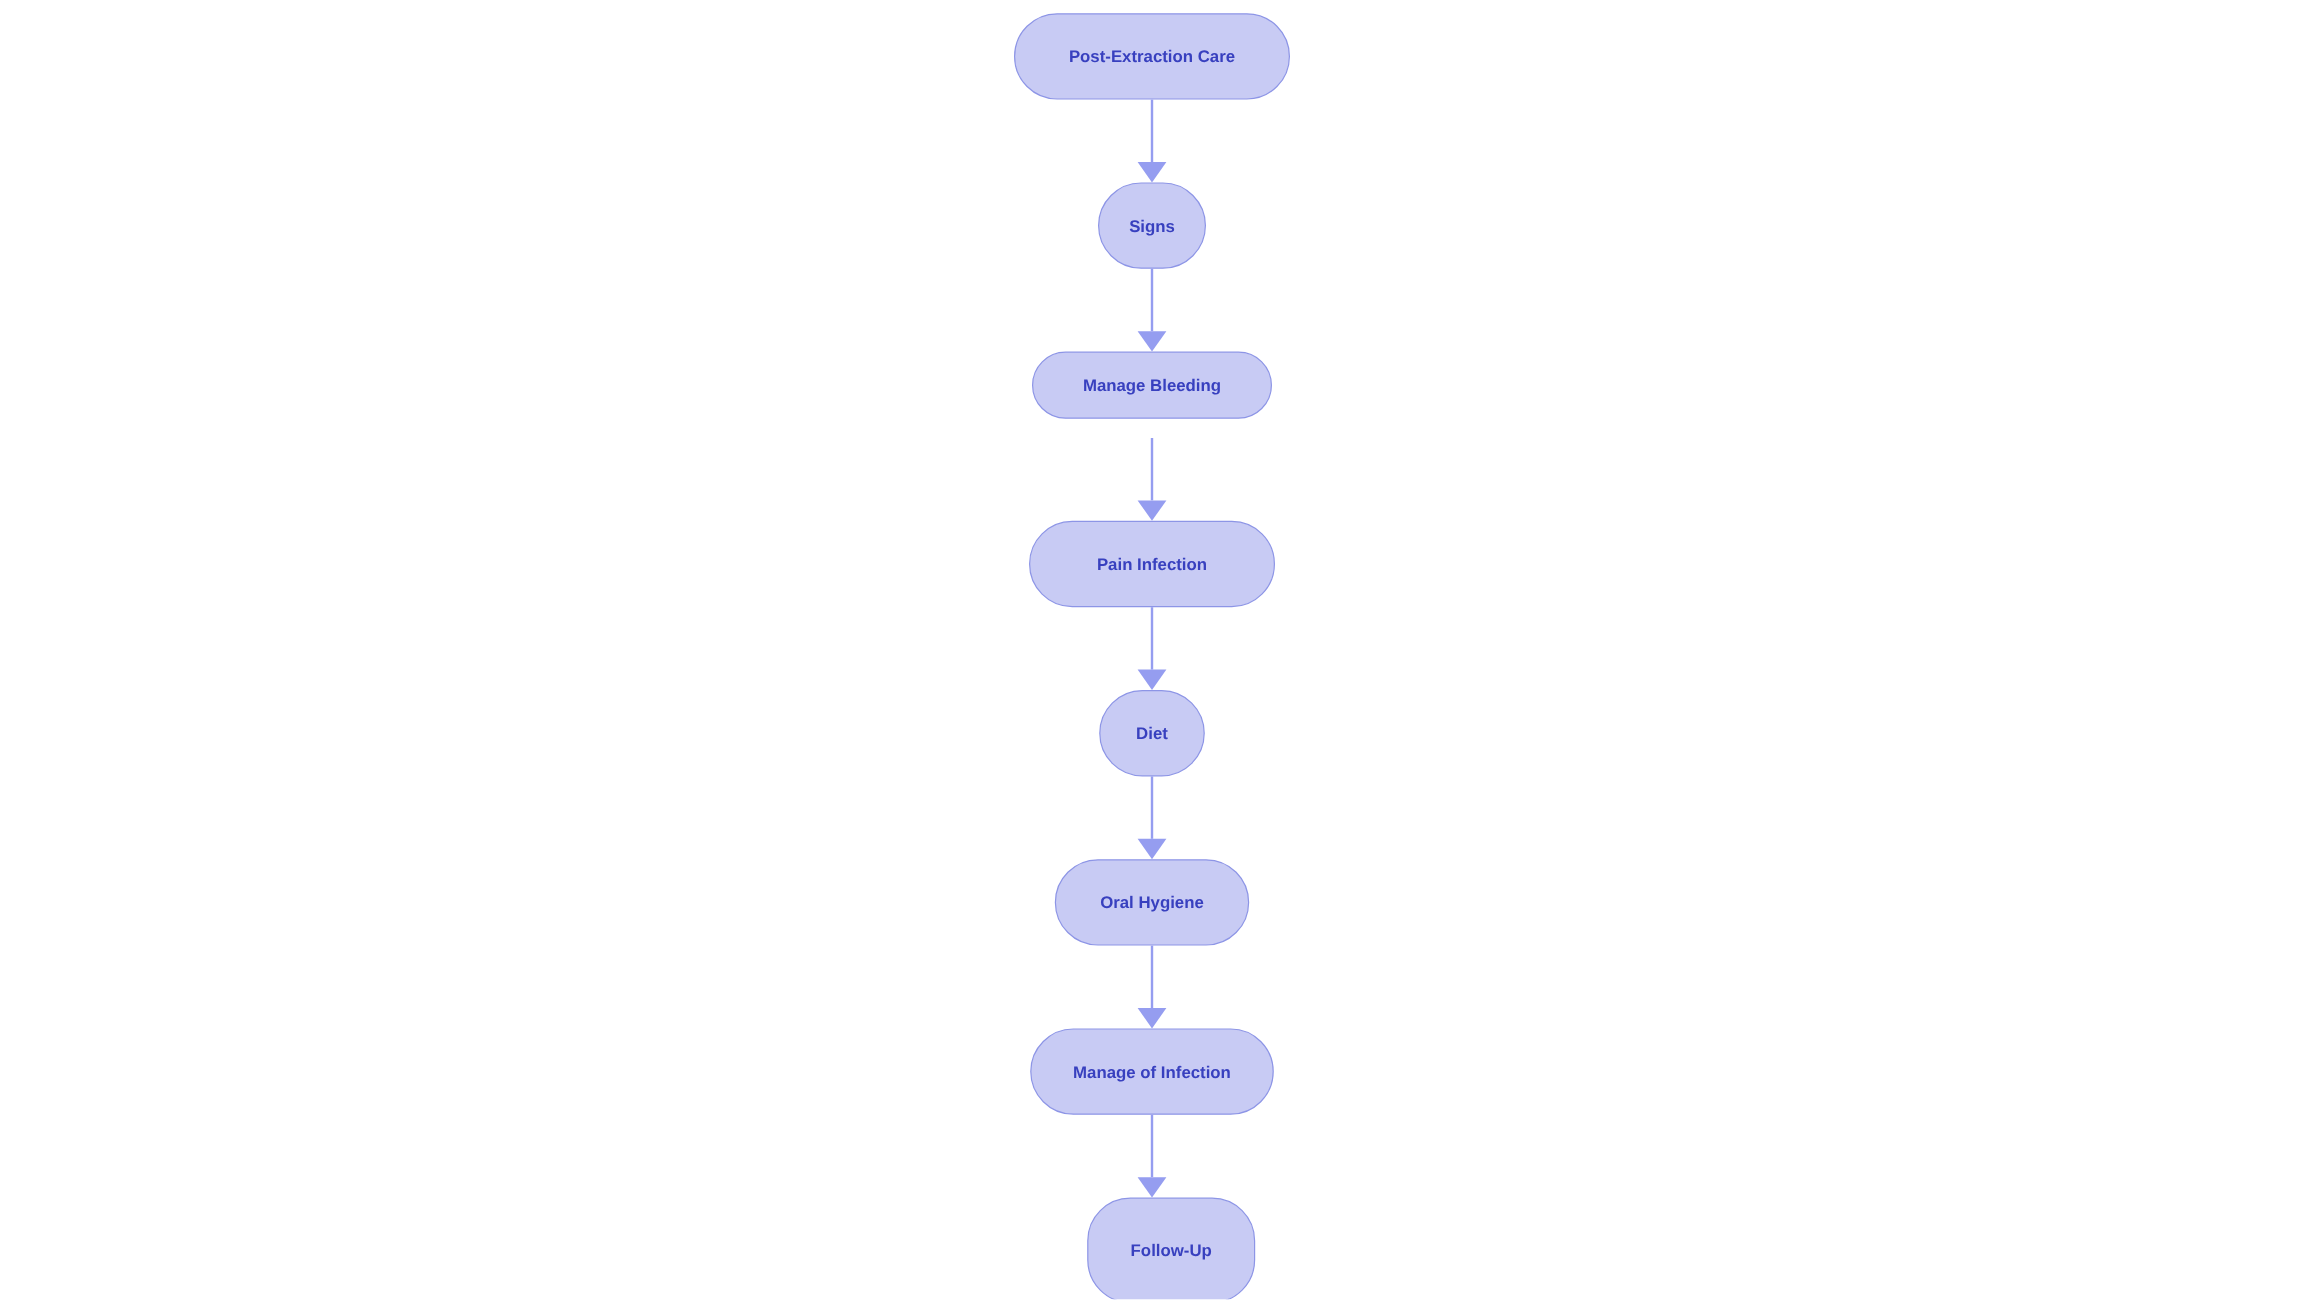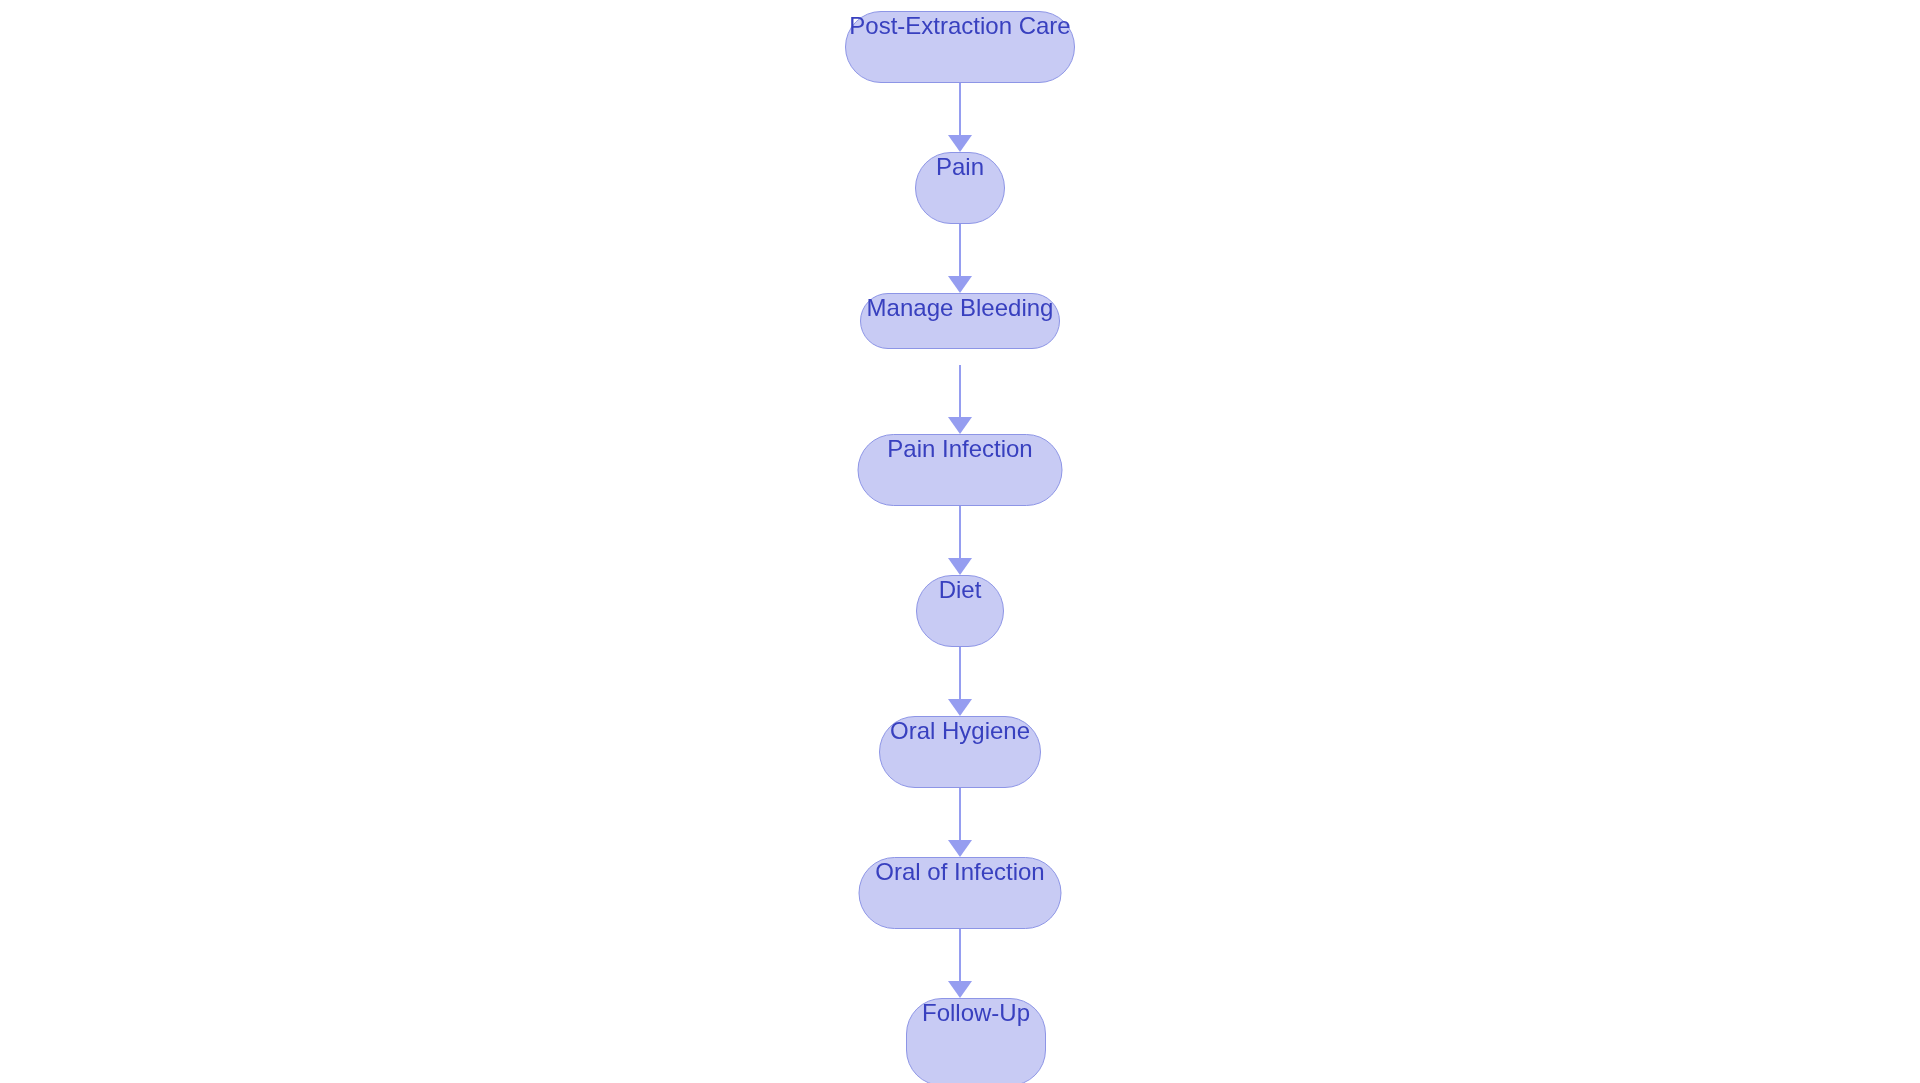--- a/index.html
+++ b/index.html
@@ -13,29 +13,30 @@
     height: 1083px;
     overflow: hidden;
     font-family: "Liberation Sans", sans-serif;
     background: var(--bg, #ffffff);
   }
   .node {
     position: absolute;
     transform: translateX(-50%);
     box-sizing: border-box;
     display: flex;
-    align-items: flex-start;
+    align-items: center;
     justify-content: center;
     background: var(--node-fill, #c8cbf4);
     border: 1.5px solid var(--node-border, #8d95e6);
     border-radius: 36px;
     color: var(--node-text, #3840bf);
-    font-size: 24px;
+    font-size: 14px;
     white-space: nowrap;
     text-align: center;
+    font-weight: bold;
   }
   .edge {
     position: absolute;
     transform: translateX(-50%);
     display: flex;
     flex-direction: column;
     align-items: center;
   }
   .edge-line {
     width: 2.5px;
@@ -55,21 +56,21 @@
 
 <div class="canvas" id="flowchart">
     <div class="node" style="left: 960px; top: 11px; width: 230px; height: 72px;">
       <span>Post-Extraction Care</span>
     </div>
     <div class="edge" style="left: 960px; top: 83px; height: 69px; width: 24px;">
       <div class="edge-line"></div>
       <div class="edge-arrowhead"></div>
     </div>
     <div class="node" style="left: 960px; top: 152px; width: 90px; height: 72px;">
-      <span>Pain</span>
+      <span>Signs</span>
     </div>
     <div class="edge" style="left: 960px; top: 224px; height: 69px; width: 24px;">
       <div class="edge-line"></div>
       <div class="edge-arrowhead"></div>
     </div>
     <div class="node" style="left: 960px; top: 293px; width: 200px; height: 56px;">
       <span>Manage Bleeding</span>
     </div>
     <div class="edge" style="left: 960px; top: 365px; height: 69px; width: 24px;">
       <div class="edge-line"></div>
@@ -90,21 +91,21 @@
       <div class="edge-arrowhead"></div>
     </div>
     <div class="node" style="left: 960px; top: 716px; width: 162px; height: 72px;">
       <span>Oral Hygiene</span>
     </div>
     <div class="edge" style="left: 960px; top: 788px; height: 69px; width: 24px;">
       <div class="edge-line"></div>
       <div class="edge-arrowhead"></div>
     </div>
     <div class="node" style="left: 960px; top: 857px; width: 203px; height: 72px;">
-      <span>Oral of Infection</span>
+      <span>Manage of Infection</span>
     </div>
     <div class="edge" style="left: 960px; top: 929px; height: 69px; width: 24px;">
       <div class="edge-line"></div>
       <div class="edge-arrowhead"></div>
     </div>
     <div class="node" style="left: 976px; top: 998px; width: 140px; height: 88px;">
       <span>Follow-Up</span>
     </div>
   </div>
 

